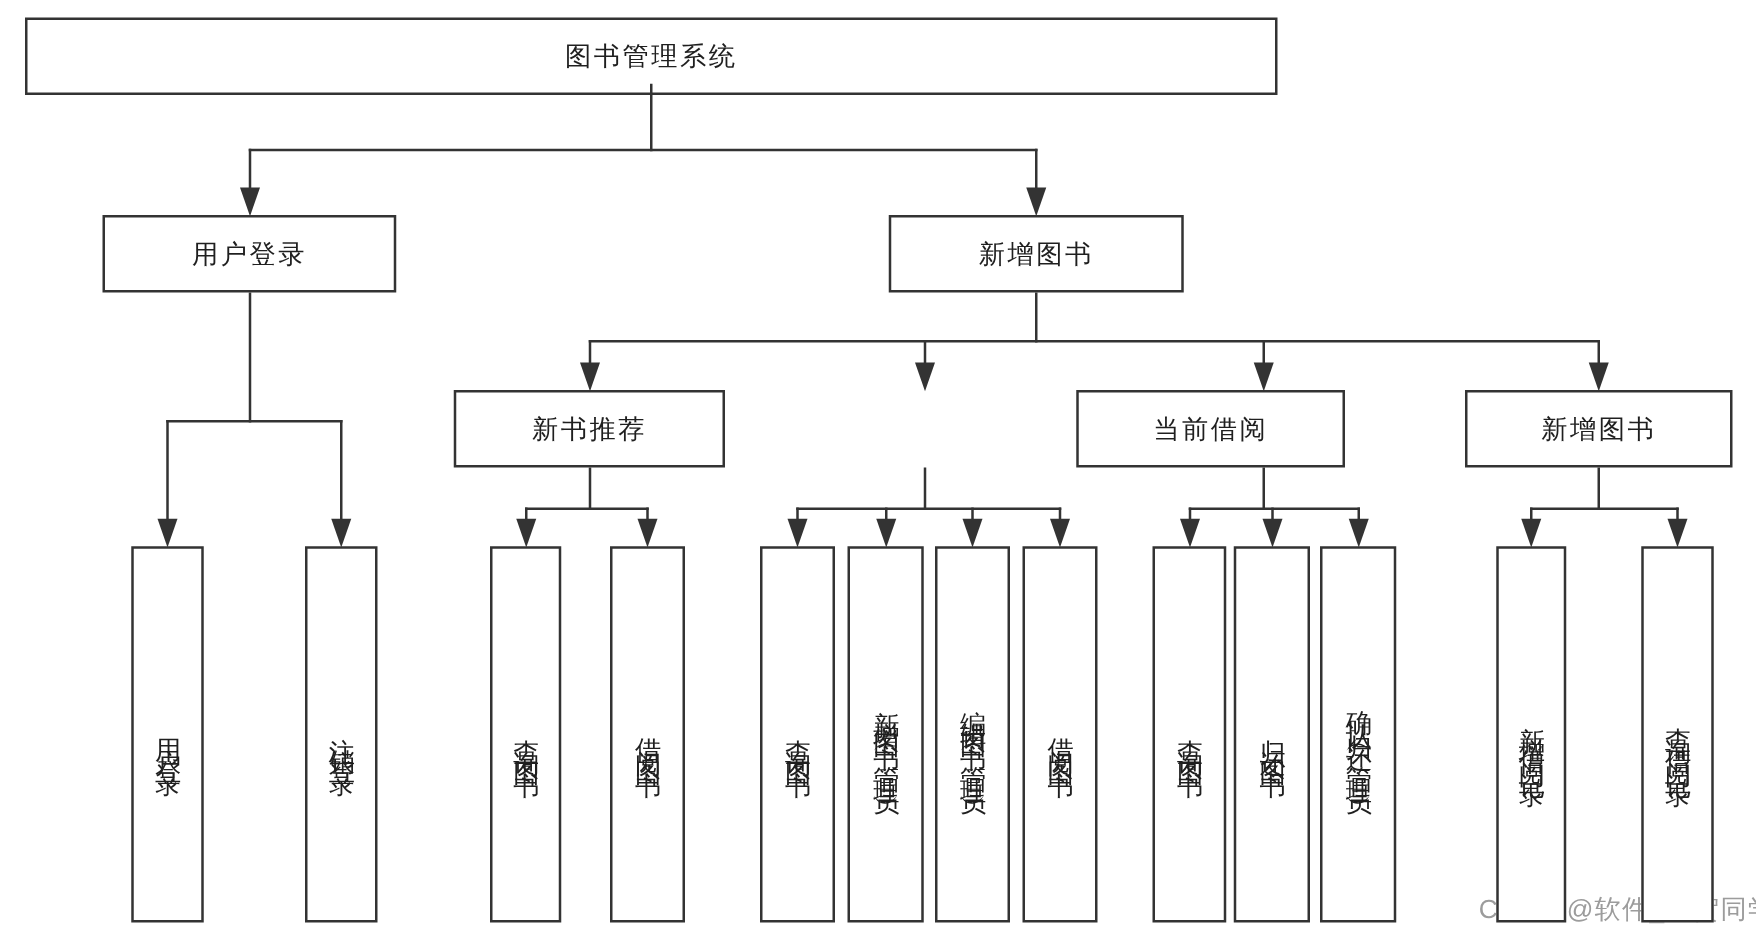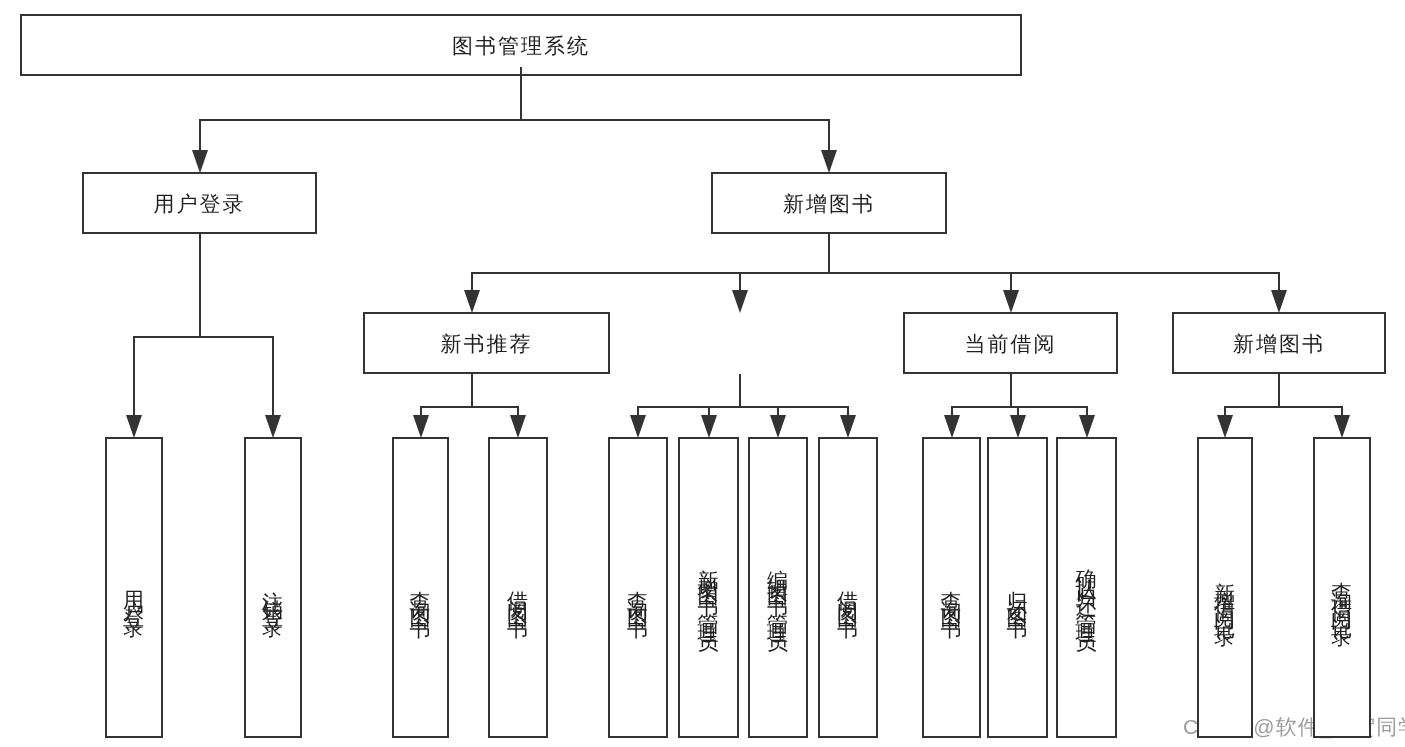--- a/index.html
+++ b/index.html
@@ -67,24 +67,24 @@
   <div class="watermark">CSDN @软件_小贺同学</div>
 <div class="node" style="left: 20px; top: 14px; width: 1002px; height: 62px;">
       <span class="node-label">图书管理系统</span>
     </div>
     <div class="node" style="left: 82px; top: 172px; width: 235px; height: 62px;">
       <span class="node-label">用户登录</span>
     </div>
     <div class="node" style="left: 711px; top: 172px; width: 236px; height: 62px;">
       <span class="node-label">新增图书</span>
     </div>
-    <div class="node" style="left: 363px; top: 312px; width: 247px; height: 62px;">
+    <div class="node" style="left: 363px; top: 312px; width: 217px; height: 62px;">
       <span class="node-label">新书推荐</span>
     </div>
-    <div class="node" style="left: 903px; top: 312px; width: 215px; height: 62px;">
+    <div class="node" style="left: 861px; top: 312px; width: 215px; height: 62px;">
       <span class="node-label">当前借阅</span>
     </div>
     <div class="node" style="left: 1172px; top: 312px; width: 214px; height: 62px;">
       <span class="node-label">新增图书</span>
     </div>
     <div class="node vertical" style="left: 105px; top: 437px; width: 58px; height: 301px;">
       <span class="node-label">用户登录</span>
     </div>
     <div class="node vertical" style="left: 244px; top: 437px; width: 58px; height: 301px;">
       <span class="node-label">注销登录</span>

